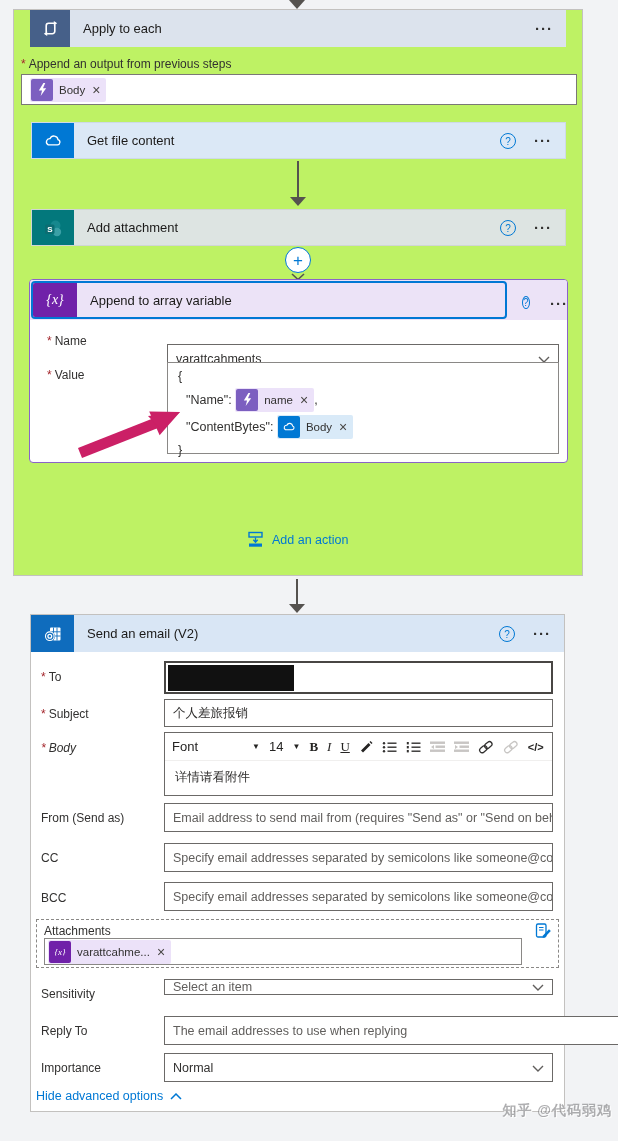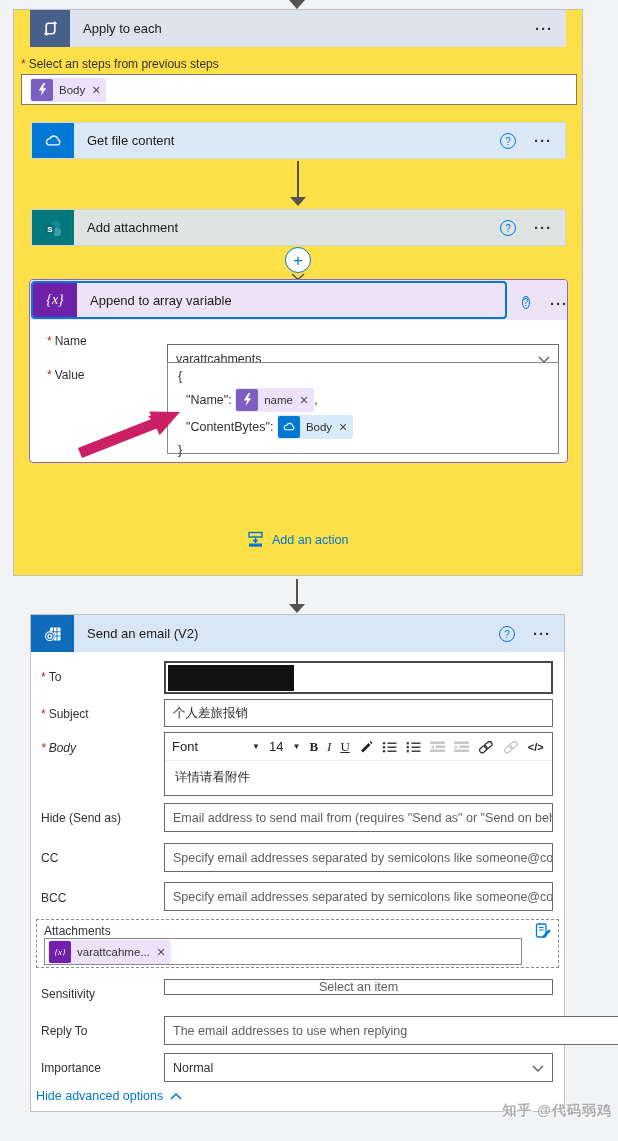--- a/index.html
+++ b/index.html
@@ -41,39 +41,39 @@
   .wm{font-size:14px;font-weight:bold;color:rgba(125,125,128,.62);letter-spacing:1px;
       text-shadow:1px 1px 0 rgba(255,255,255,.85);white-space:nowrap;}
 </style>
 </head>
 <body>
 
 <div class="canvas">
 
   <div class="atip" style="left:289px;top:0;"></div>
 
-  <div class="abs" style="left:13px;top:9px;width:570px;height:567px;background:#fde047;border:1px solid #c3c1bf;box-sizing:border-box;">
+  <div class="abs" style="left:13px;top:9px;width:570px;height:567px;background:#bef264;border:1px solid #c3c1bf;box-sizing:border-box;">
 
     <div class="hdr abs" style="left:16px;right:16px;top:0;height:37px;background:#dce3ed;">
       <div class="icon-sq" style="width:40px;height:37px;background:#466089;">
         <svg width="21" height="21" viewBox="0 0 22 22" fill="none" stroke="#fff" stroke-width="1.7">
           <path d="M6.5 15.5 V8 a2.5 2.5 0 0 1 2.5 -2.5 h7.5"></path>
           <path d="M15.5 6.5 V14 a2.5 2.5 0 0 1 -2.5 2.5 h-7.5"></path>
           <path d="M14.5 3.2 L18 5.5 L14.5 7.8 z" fill="#fff" stroke="none"></path>
           <path d="M7.5 14.2 L4 16.5 L7.5 18.8 z" fill="#fff" stroke="none"></path>
         </svg>
       </div>
       <span class="hdr-title">Apply to each</span>
       <div class="hdr-right">
         <span class="menu-dots">···</span>
       </div>
     </div>
 
     <div class="flabel abs" style="left:7px;top:47px;">
-      <span class="req">*</span><span>Select an steps from previous steps</span>
+      <span class="req">*</span><span>Append an output from previous steps</span>
     </div>
     <div class="box abs" style="left:7px;top:64px;width:556px;height:31px;border-color:#7a7876;">
       <span class="pill lav">
         <span class="tok-ic" style="background:#7c5fc0;">
           <svg width="11" height="13" viewBox="0 0 12 14">
               <polygon points="7,0 2,8 5.5,8 4,14 10,5.5 6.5,5.5 9,0" fill="#fff"></polygon>
             </svg>
         </span>
         <span>Body</span>
         <span class="x">×</span>
@@ -290,21 +290,21 @@
           <g transform="rotate(-40 8 7)" fill="none" stroke="#c8c6c4" stroke-width="1.3">
             <rect x="0.5" y="4.5" width="8" height="5" rx="2.5"></rect>
               <rect x="7" y="4.5" width="8" height="5" rx="2.5"></rect>
           </g>
         </svg>
         <span style="font-size:11px;font-weight:bold;color:#252423;">&lt;/&gt;</span>
       </div>
       <div style="padding:8px 10px;font-size:12.5px;">详情请看附件</div>
     </div>
 
-    <div class="flabel abs" style="left:10px;top:196px;">Hide (Send as)</div>
+    <div class="flabel abs" style="left:10px;top:196px;">From (Send as)</div>
     <div class="box abs" style="left:133px;top:188px;width:389px;height:29px;">
       <span class="ph">Email address to send mail from (requires "Send as" or "Send on beh</span>
     </div>
 
     <div class="flabel abs" style="left:10px;top:236px;">CC</div>
     <div class="box abs" style="left:133px;top:228px;width:389px;height:29px;">
       <span class="ph">Specify email addresses separated by semicolons like someone@con</span>
     </div>
 
     <div class="flabel abs" style="left:10px;top:276px;">BCC</div>
@@ -324,21 +324,21 @@
           <span class="tok-ic" style="background:#7021a9;">
             <span style="color:#fff;font-size:9px;font-family:'Liberation Serif',serif;font-style:italic;">{x}</span>
           </span>
           <span>varattcahme...</span>
           <span class="x">×</span>
         </span>
       </div>
     </div>
 
     <div class="flabel abs" style="left:10px;top:372px;">Sensitivity</div>
-    <div class="box abs" style="left:133px;top:364px;width:389px;height:16px;flex-direction:column;">
+    <div class="box abs" style="left:133px;top:364px;width:389px;height:16px;">
       <span class="ph">Select an item</span>
       <span class="chev">
         <svg width="12" height="7">
             <path d="M1 1 L6 6 L11 1" fill="none" stroke="#605e5c" stroke-width="1.4"></path>
           </svg>
       </span>
     </div>
 
     <div class="flabel abs" style="left:10px;top:409px;">Reply To</div>
     <div class="box abs" style="left:133px;top:401px;width:468px;height:29px;">

